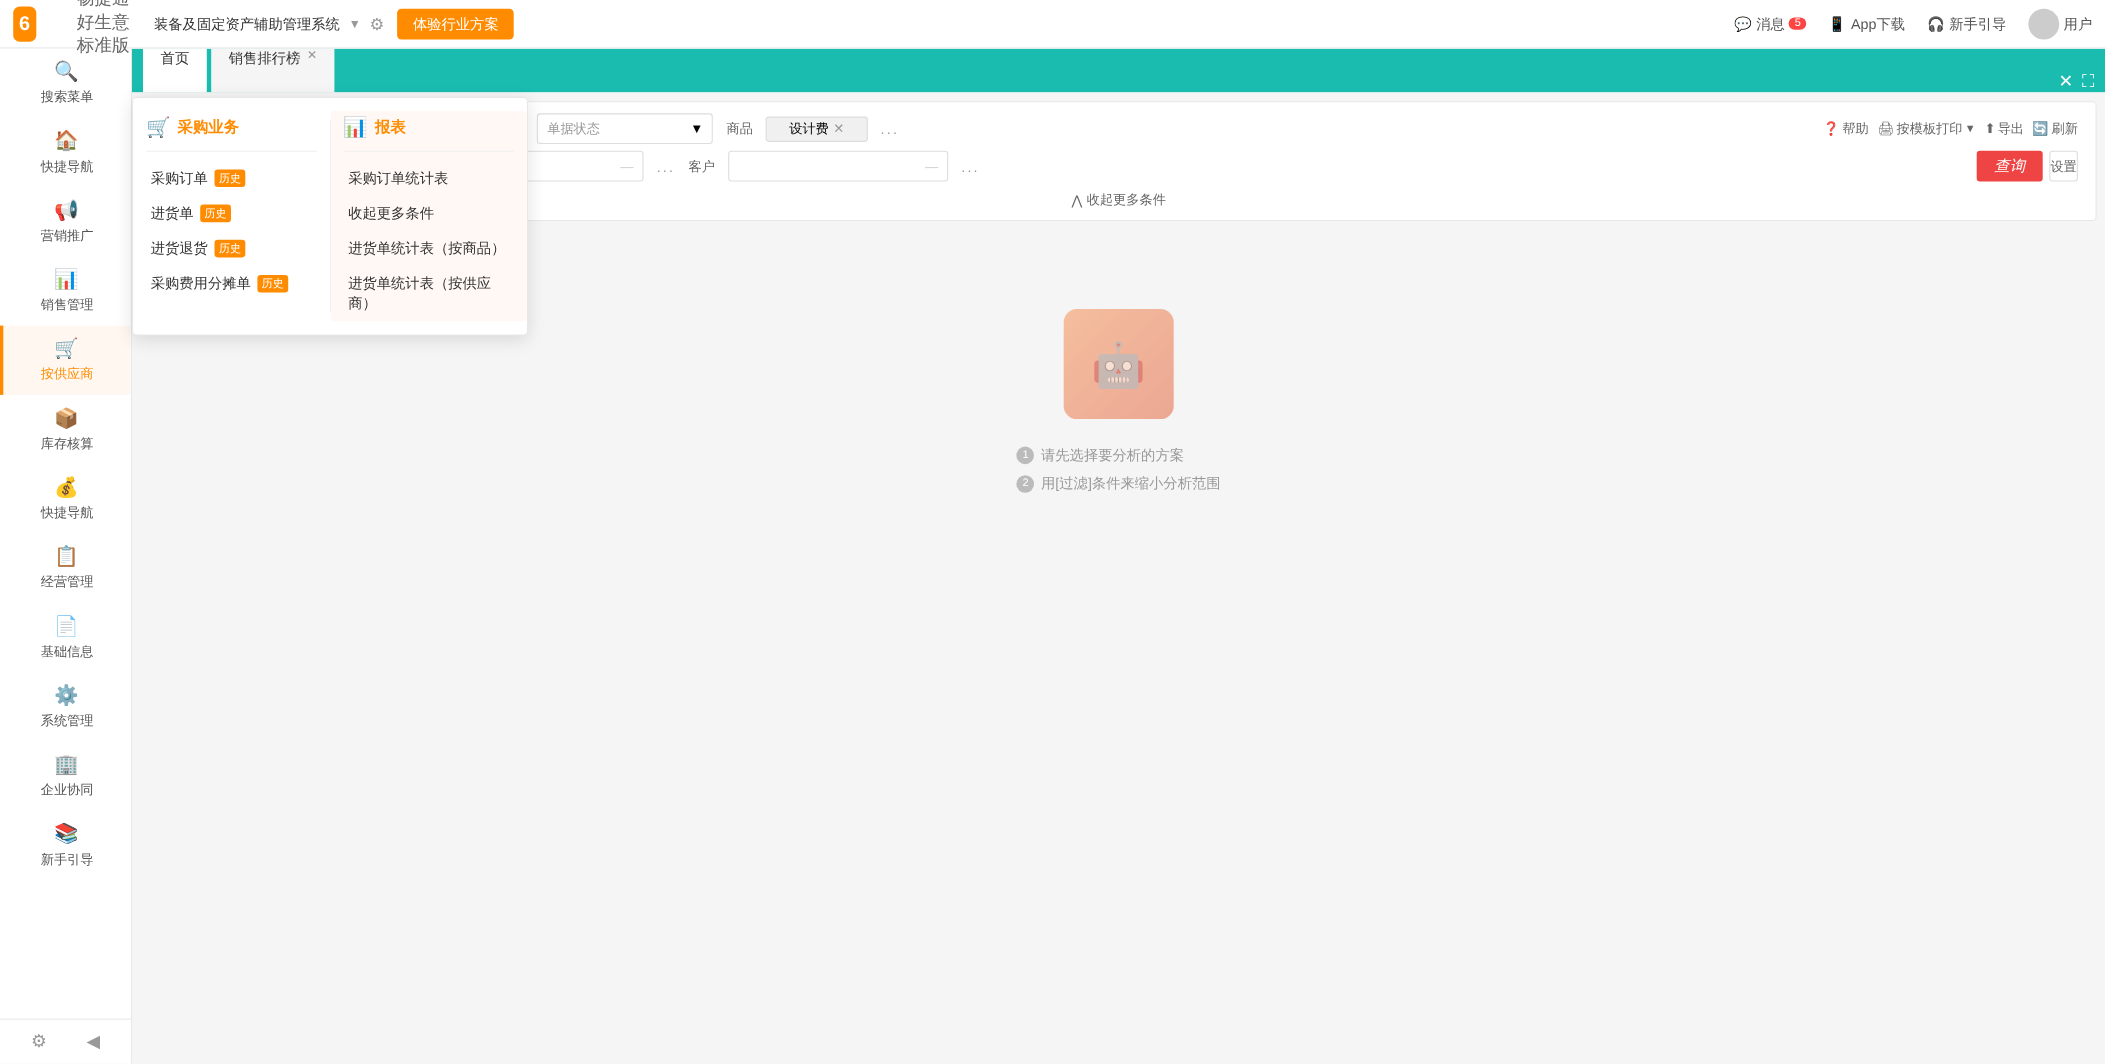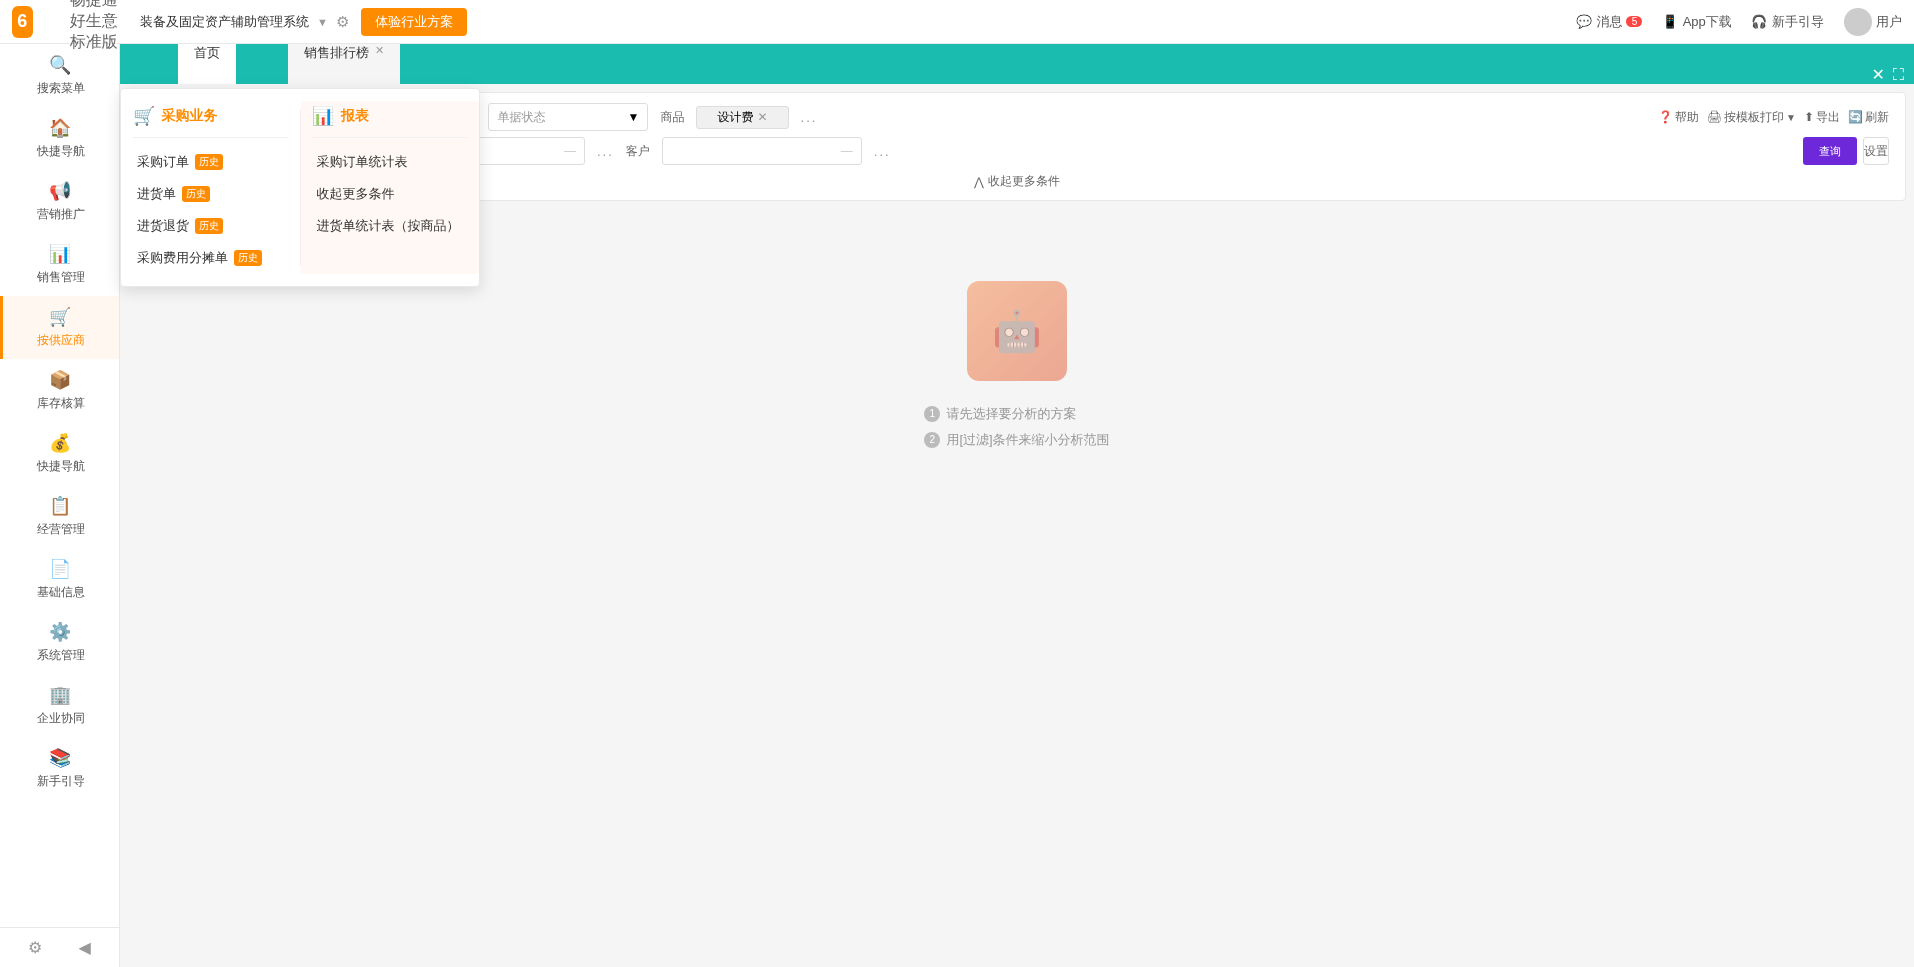--- a/index.html
+++ b/index.html
@@ -73,21 +73,21 @@
     
     .content-area { flex: 1; display: flex; flex-direction: column; overflow: hidden; }
 
     
     .tab-bar {
       height: 40px; background: #1abcb0;
       display: flex; align-items: flex-end; padding: 0 10px; gap: 4px;
     }
     .tab {
       padding: 22px 16px; border-radius: 4px 4px 0 0;
-      font-size: 13px; cursor: pointer; display: flex; align-items: flex-start; gap: 6px; margin-left: 48px;
+      font-size: 13px; cursor: pointer; display: flex; align-items: flex-start; gap: 6px;
     }
     .tab.home { background: #fff; color: #333; }
     .tab.active { background: #f5f5f5; color: #333; }
     .tab-close { color: #999; font-size: 11px; cursor: pointer; }
     .tab-actions { margin-left: auto; display: flex; align-items: center; gap: 8px; }
     .tab-action-btn { color: #fff; background: transparent; border: none; cursor: pointer; font-size: 16px; }
 
     
     .page-content { flex: 1; background: #f5f5f5; overflow: auto; }
 
@@ -110,22 +110,22 @@
     .date-range { display: flex; align-items: center; gap: 4px; }
     .tag-chip {
       background: #f0f0f0; border: 1px solid #ddd; border-radius: 3px;
       padding: 2px 20px; font-size: 12px; display: flex; align-items: center; gap: 4px;
     }
     .tag-chip-close { cursor: pointer; color: #999; }
     .filter-toolbar {
       display: flex; align-items: center; gap: 8px; margin-bottom: 4px;
     }
     .btn-primary {
-      background: #6d28d9; color: #fff; border: none; border-radius: 3px;
-      padding: 5px 16px; font-size: 11px; cursor: pointer; height: 28px;
+      background: #ef4444; color: #fff; border: none; border-radius: 3px;
+      padding: 5px 16px; font-size: 14px; cursor: pointer; height: 28px; font-style: italic;
     }
     .btn-default {
       background: #fff; color: #666; border: 1px solid #ddd; border-radius: 3px;
       padding: 5px 0; font-size: 12px; cursor: pointer; height: 28px;
     }
     .action-btns { margin-left: auto; display: flex; gap: 8px; align-items: center; }
     .action-btn { color: #666; font-size: 12px; cursor: pointer; display: flex; align-items: center; gap: 2px; }
     .more-dots { letter-spacing: 2px; color: #999; }
     .collapse-btn {
       display: flex; align-items: center; justify-content: center;
@@ -439,15 +439,18 @@
       </div>
       <div class="dropdown-item">
         <span>采购订单统计表</span>
       </div>
       <div class="dropdown-item">
         <span>收起更多条件</span>
       </div>
       <div class="dropdown-item">
         <span>进货单统计表（按商品）</span>
       </div>
+      <div class="dropdown-item">
+        <span>进货单统计表（按供应商）</span>
+      </div>
     </div>
   </div>
 </div>
 
 </body></html>

